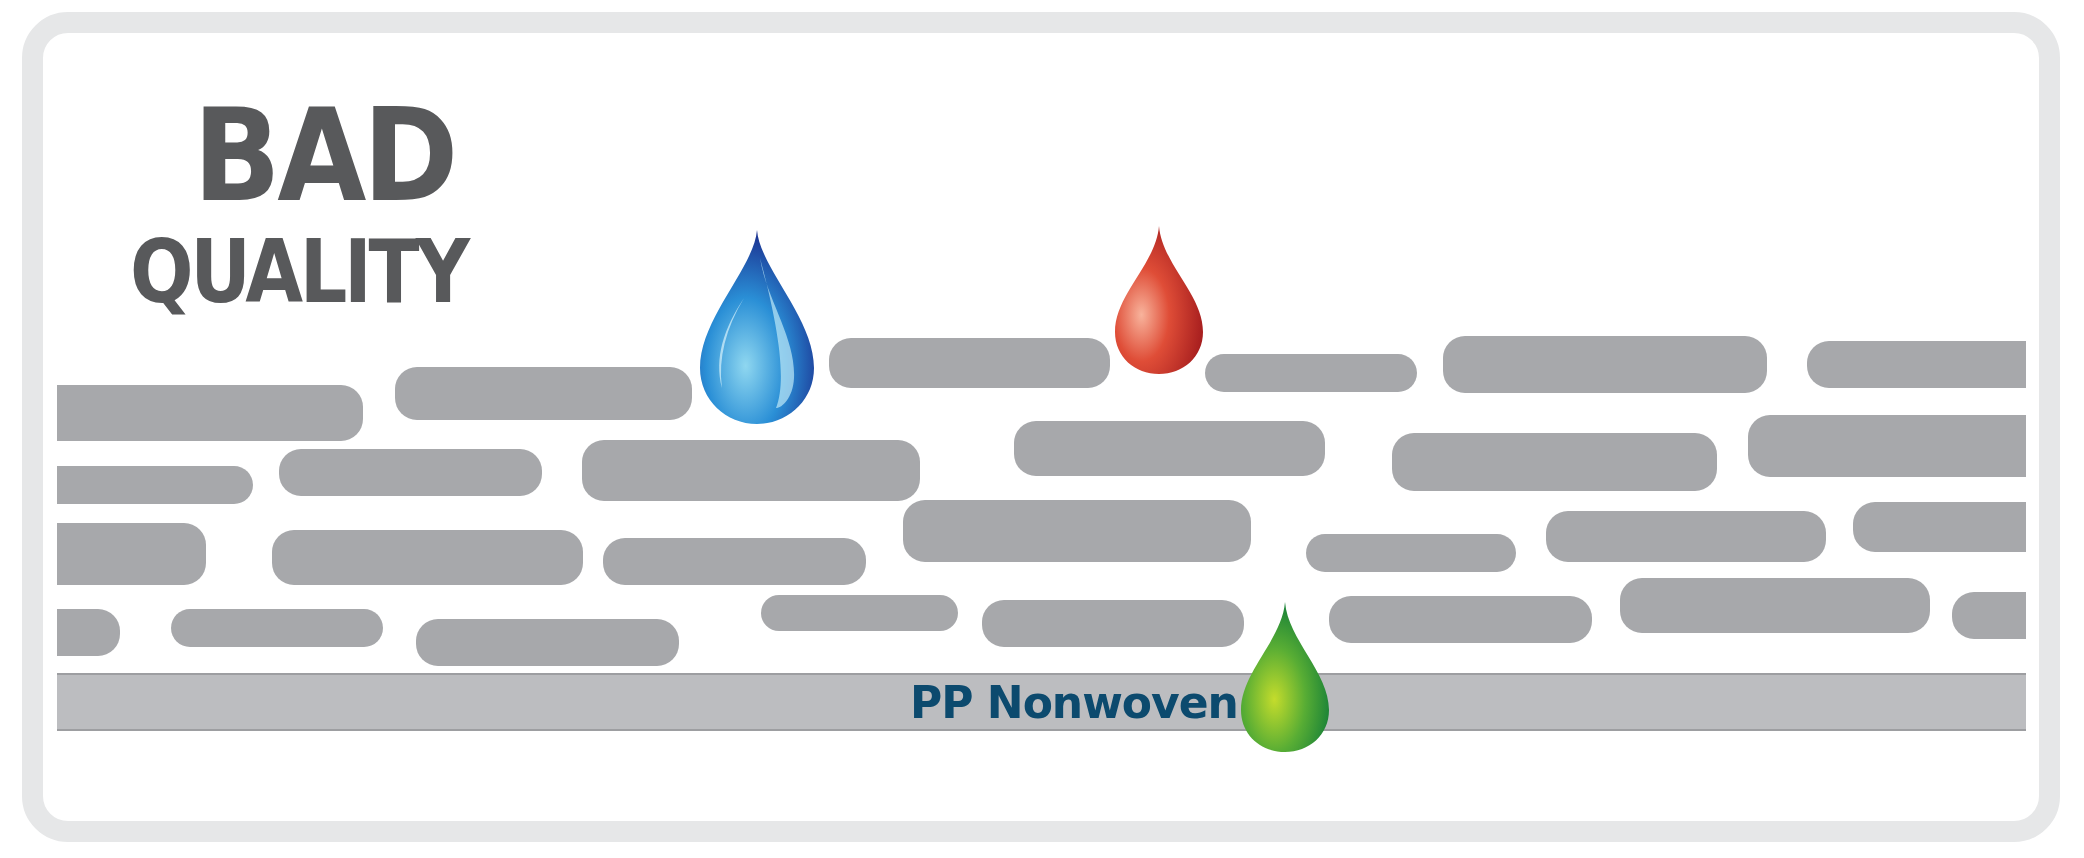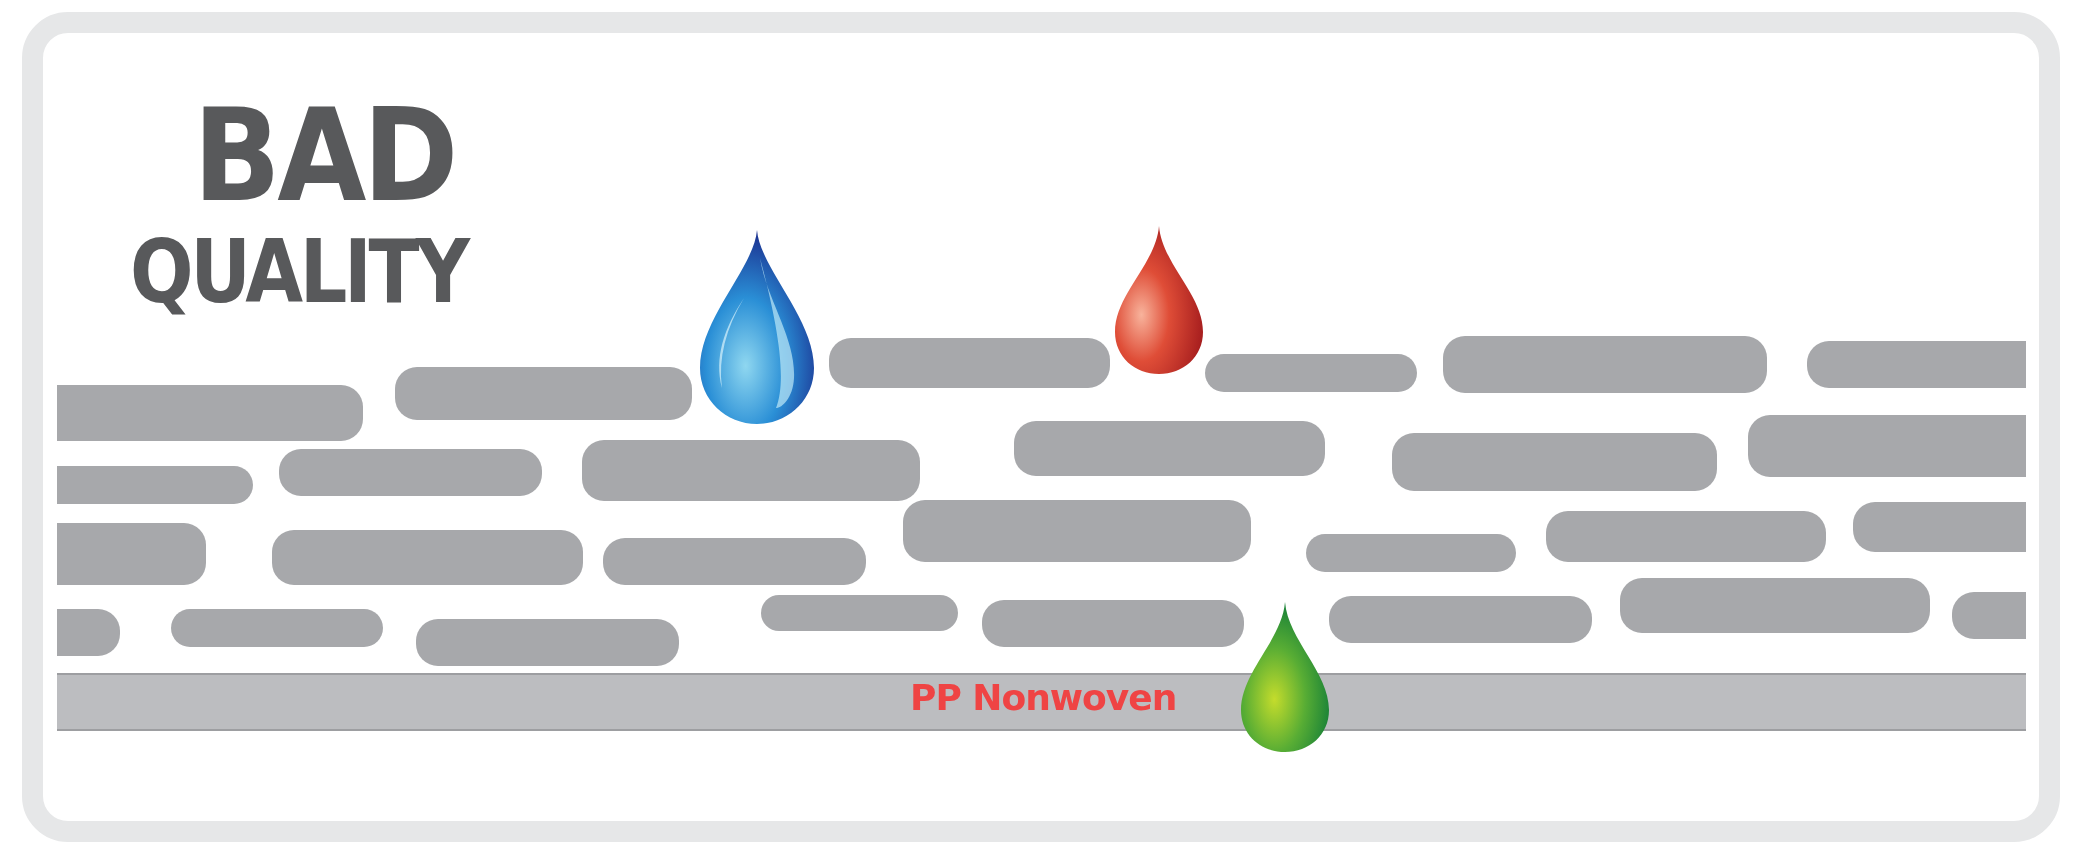--- a/index.html
+++ b/index.html
@@ -5,21 +5,21 @@
 html,body{margin:0;padding:0;background:#fff;}
 body{width:2084px;height:858px;position:relative;overflow:hidden;font-family:"Liberation Sans",sans-serif;}
 .frame{position:absolute;left:22px;top:12px;width:2038px;height:830px;box-sizing:border-box;border:21px solid #e6e7e8;border-radius:46px;background:#fff;}
 .title{position:absolute;color:#58595b;font-weight:bold;font-family:"DejaVu Sans",sans-serif;}
 .t1{left:193px;top:92px;font-size:128px;letter-spacing:-4px;line-height:1;transform:scaleX(0.9);transform-origin:left;}
 .t2{left:130px;top:228px;font-size:88px;letter-spacing:-4px;line-height:1;transform:scaleX(0.85);transform-origin:left;}
 .bar{position:absolute;background:#a7a8ab;border-radius:22px;}
 .bar.l{border-top-left-radius:0;border-bottom-left-radius:0;}
 .bar.r{border-top-right-radius:0;border-bottom-right-radius:0;}
 .band{position:absolute;left:57px;top:673px;width:1969px;height:58px;background:#bcbdc0;border-top:2px solid #9d9ea1;border-bottom:2px solid #9d9ea1;box-sizing:border-box;}
-.band-label{position:absolute;left:910px;top:677px;font-size:36px;font-weight:bold;color:#ef4444;font-family:"DejaVu Sans",sans-serif;letter-spacing:-1px;}
+.band-label{position:absolute;left:910px;top:677px;font-size:44px;font-weight:bold;color:#0c4a6e;font-family:"DejaVu Sans",sans-serif;letter-spacing:-1px;}
 .drop{position:absolute;}
 </style>
 </head>
 <body>
 
 <div class="frame"></div>
 
 <div class="title t1">BAD</div>
 <div class="title t2">QUALITY</div>
 

